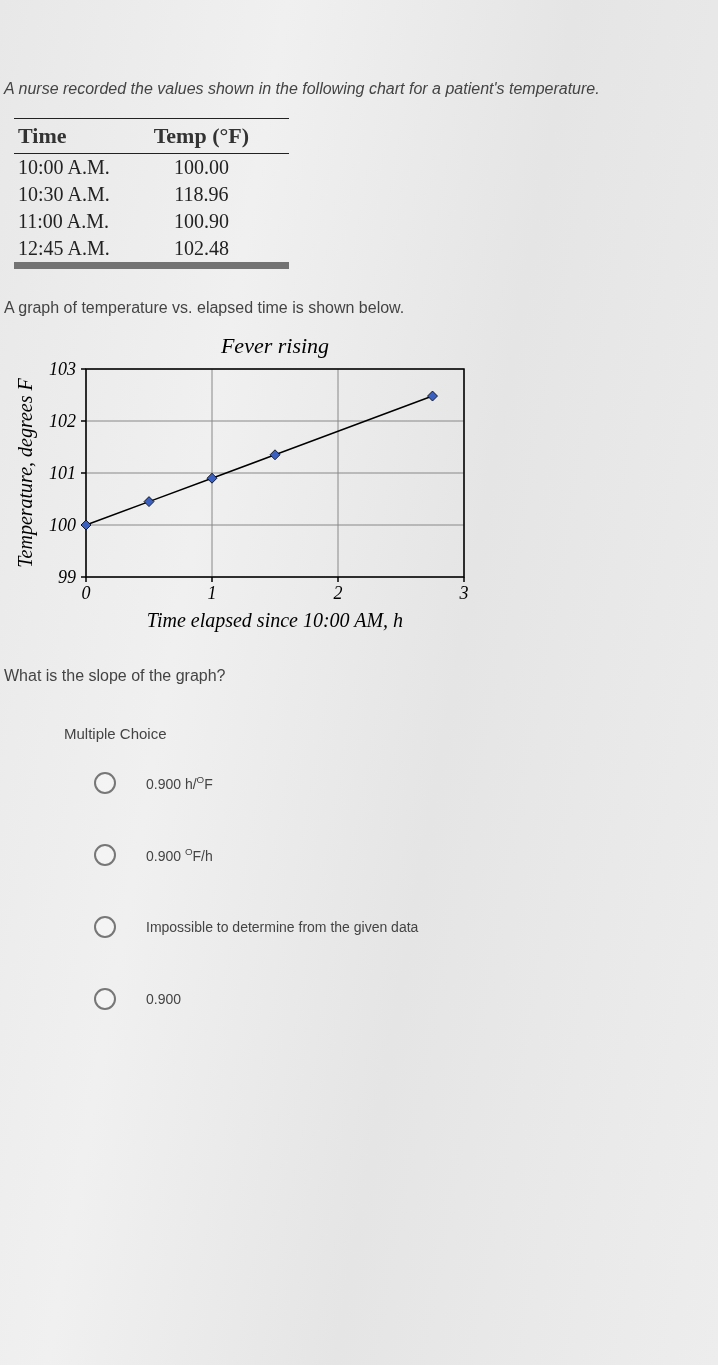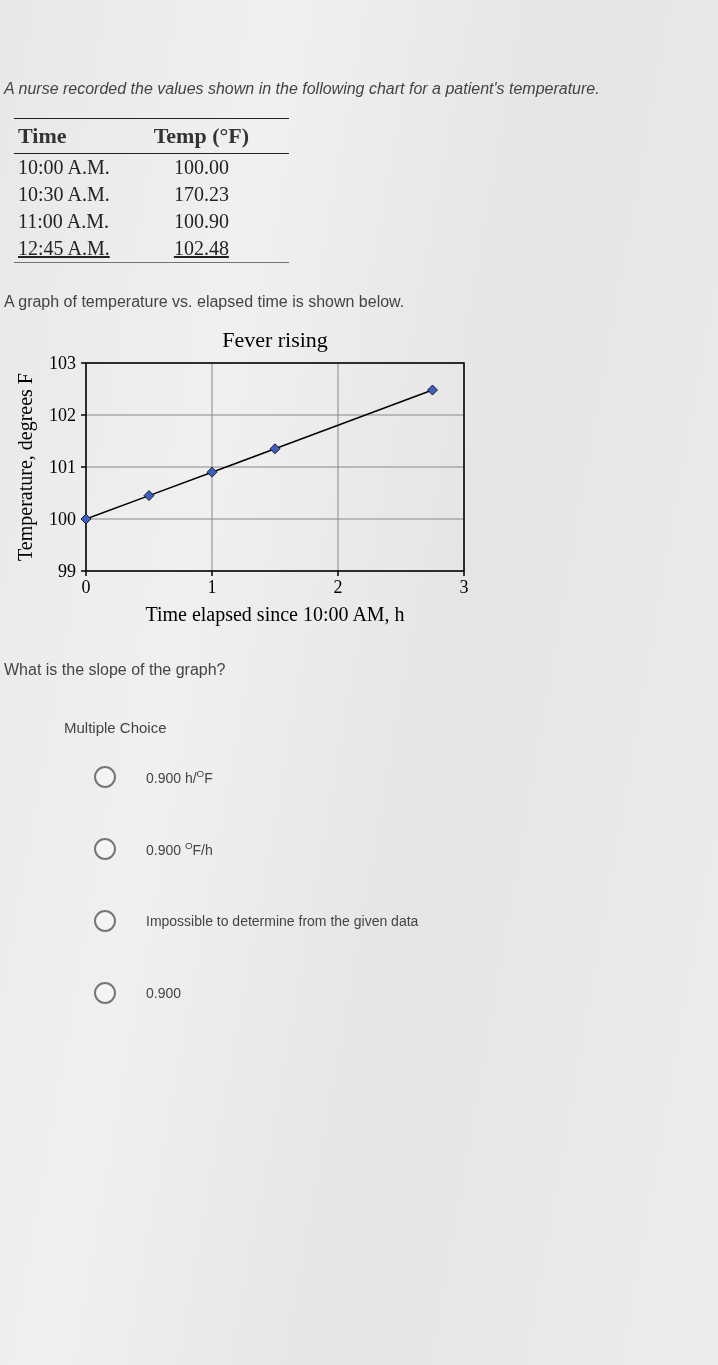--- a/index.html
+++ b/index.html
@@ -41,30 +41,30 @@
   .data-table td {
     font-family: "Times New Roman", serif;
     font-size: 20px;
     padding: 2px 40px 2px 4px;
     color: #222;
   }
   .data-table td:nth-child(2){
     text-align:center;
   }
   .data-table tr:last-child td {
-    border-bottom: 1px solid #737373;
-    text-decoration: underline;
+    border-bottom: 7px solid #737373;
   }
   .graph-caption {
     font-size: 16px;
     color: #444;
     margin: 30px 0 10px 0;
   }
   .chart-wrap {
     margin: 16px 0 20px 10px;
+    font-style: italic;
   }
   .question {
     font-size: 16px;
     color: #444;
     margin: 30px 0 40px 0;
   }
   .mc-label {
     font-size: 15px;
     color: #444;
     margin: 12px 0 30px 60px;
@@ -110,21 +110,21 @@
         <th>Temp (°F)</th>
       </tr>
     </thead>
     <tbody id="table-body">
         <tr>
           <td>10:00 A.M.</td>
           <td>100.00</td>
         </tr>
         <tr>
           <td>10:30 A.M.</td>
-          <td>170.23</td>
+          <td>118.96</td>
         </tr>
         <tr>
           <td>11:00 A.M.</td>
           <td>100.90</td>
         </tr>
         <tr>
           <td>12:45 A.M.</td>
           <td>102.48</td>
         </tr>
       </tbody>

